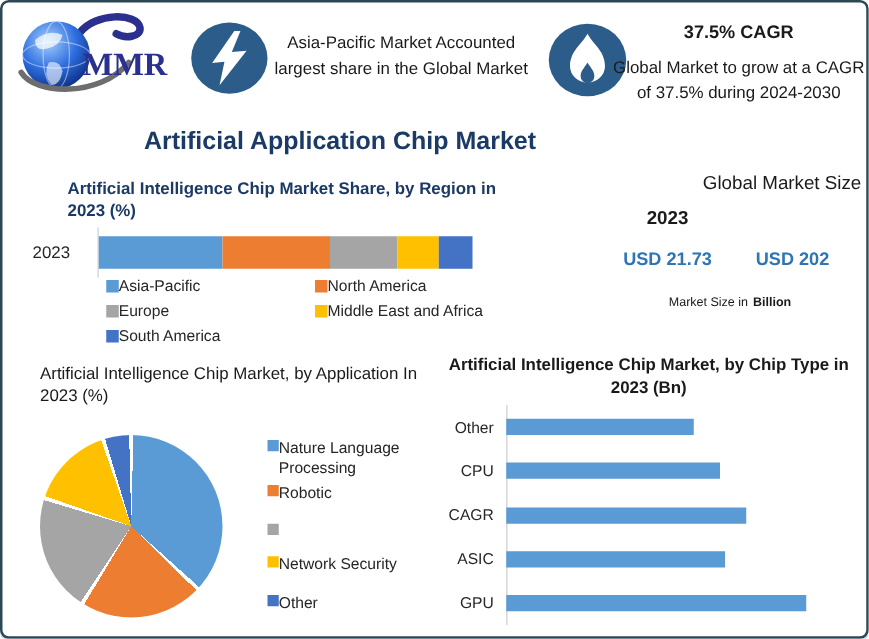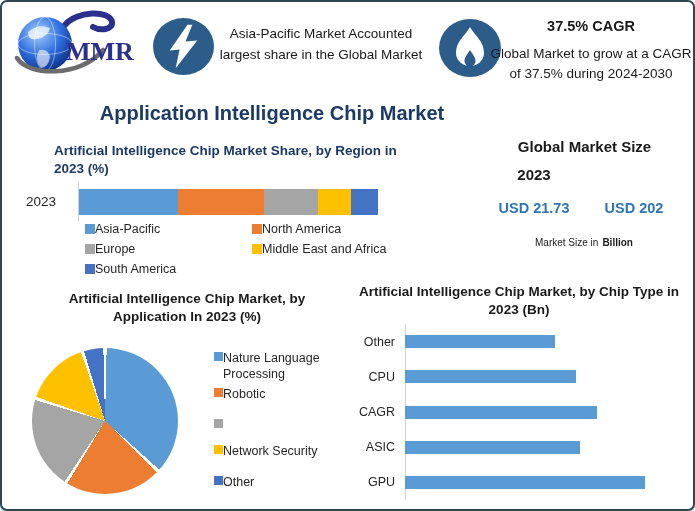--- a/index.html
+++ b/index.html
@@ -27,30 +27,30 @@
   .rc-title { left:52px; top:140px; width:345px; text-align:left; font-size:13.5px; font-weight:bold; color:#1b3a66; line-height:1.35; }
   .rc-year { left:24px; top:192px; width:44px; font-size:13.5px; color:#262626; }
   .rc-axis { left:76px; top:180px; width:1px; height:40px; background:#d0d0d0; }
   .rc-bar { left:77px; top:187px; width:299px; height:26px; display:flex; }
   .seg { height:100%; }
   .rc-legend { left:83px; top:220px; width:312px; display:grid; grid-template-columns:167px 1fr; row-gap:6px; font-size:12.5px; color:#262626; }
   .li { display:flex; align-items:center; gap:0; }
   .sw { width:10px; height:10px; flex:0 0 10px; }
 
   
-  .ms-title { left:490px; top:136px; width:185px; text-align:center; font-weight:bold; font-size:15px; color:#1a1a1a; }
+  .ms-title { left:502px; top:136px; width:185px; text-align:right; font-weight:normal; font-size:15px; color:#1a1a1a; }
   .ms-row { left:482px; top:164px; width:200px; display:flex; }
   .ms-row span { width:100px; text-align:center; font-weight:bold; font-size:15px; color:#1a1a1a; }
   .ms-vals { top:198px; }
   .ms-vals span { font-size:14.5px; color:#2e75b6; }
   .ms-unit { left:482px; top:235px; width:200px; text-align:center; font-size:10px; color:#1a1a1a; }
   .ms-unit b { margin-left:4px; }
 
   
-  .pie-title { left:30px; top:288px; width:310px; text-align:center; font-size:13.5px; font-weight:bold; color:#1a1a1a; line-height:1.35; }
+  .pie-title { left:30px; top:288px; width:310px; font-size:13.5px; font-weight:normal; color:#1a1a1a; line-height:1.35; }
   #pie { left:30px; top:346px; width:146px; height:146px; border-radius:50%; }
   .pie-legend { left:212px; top:348px; width:140px; display:flex; flex-direction:column; font-size:12.5px; color:#262626; }
   .pie-legend .li { align-items:flex-start; line-height:1.3; }
   .pie-legend .li + .li { margin-top:15px; }
   .pie-legend .li:nth-child(2) { margin-top:3px; }
   .pie-legend .sw { margin-top:2px; width:9px; height:9px; flex:0 0 9px; }
 
   
   .hb-title { left:352px; top:281px; width:330px; text-align:center; font-size:13.5px; font-weight:bold; color:#1a1a1a; line-height:1.35; }
   .hb-axis { left:403px; top:322px; width:1px; height:176px; background:#d0d0d0; }
@@ -94,21 +94,21 @@
     <ellipse cx="32" cy="30" rx="31" ry="29" fill="#2c5d8a"></ellipse>
     <path d="M32 9 c-5 9 -14 14 -14 26 a14 13 0 0 0 28 0 c0 -12 -9 -17 -14 -26 z" fill="#fff"></path>
     <path d="M32 32 c-3 5 -5.5 7 -5.5 11 a5.5 5.5 0 0 0 11 0 c0 -4 -2.5 -6 -5.5 -11 z" fill="#2c5d8a"></path>
   </svg>
 
   <div class="abs cagr">
     <div class="cagr-t">37.5% CAGR</div>
     <div class="cagr-d">Global Market to grow at a CAGR of 37.5% during 2024-2030</div>
   </div>
 
-  <div class="abs page-title">Application Intelligence Chip Market</div>
+  <div class="abs page-title">Artificial Application Chip Market</div>
 
   <div class="abs rc-title">Artificial Intelligence Chip Market Share, by Region in 2023 (%)</div>
   <div class="abs rc-year">2023</div>
   <div class="abs rc-axis"></div>
   <div class="abs rc-bar">
     <div class="seg" style="flex-grow: 33; background: rgb(91, 155, 213);"></div>
     <div class="seg" style="flex-grow: 29; background: rgb(237, 125, 49);"></div>
     <div class="seg" style="flex-grow: 18; background: rgb(165, 165, 165);"></div>
     <div class="seg" style="flex-grow: 11; background: rgb(255, 192, 0);"></div>
     <div class="seg" style="flex-grow: 9; background: rgb(68, 114, 196);"></div>

